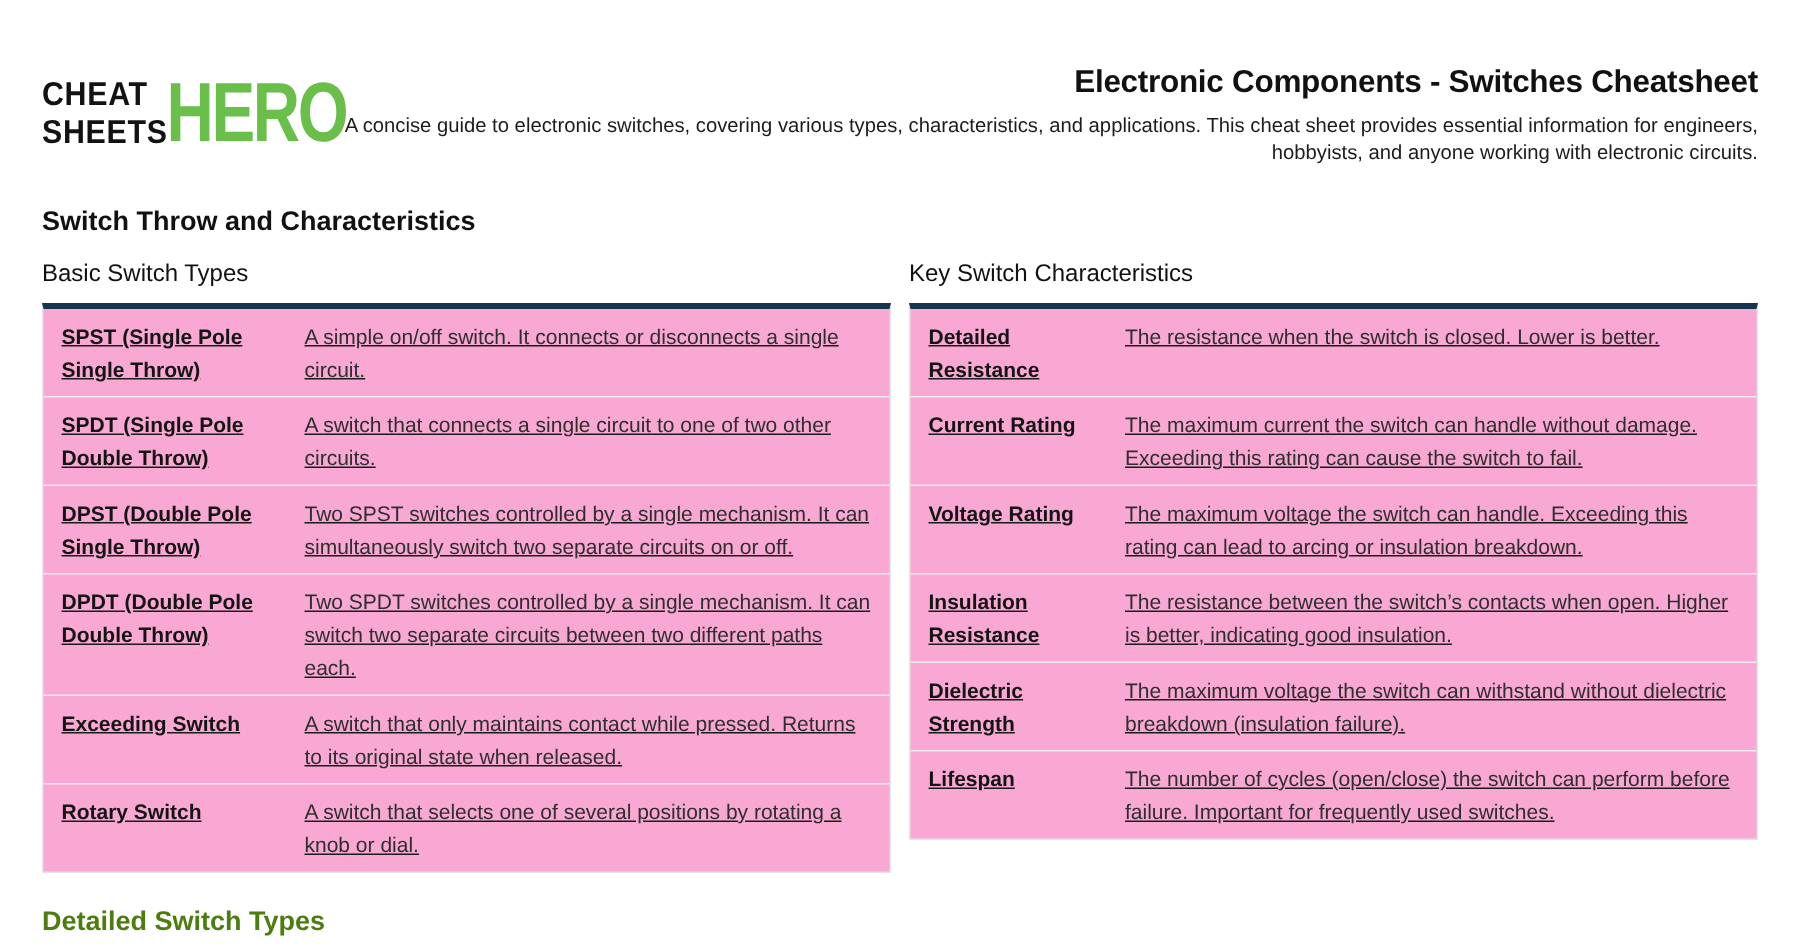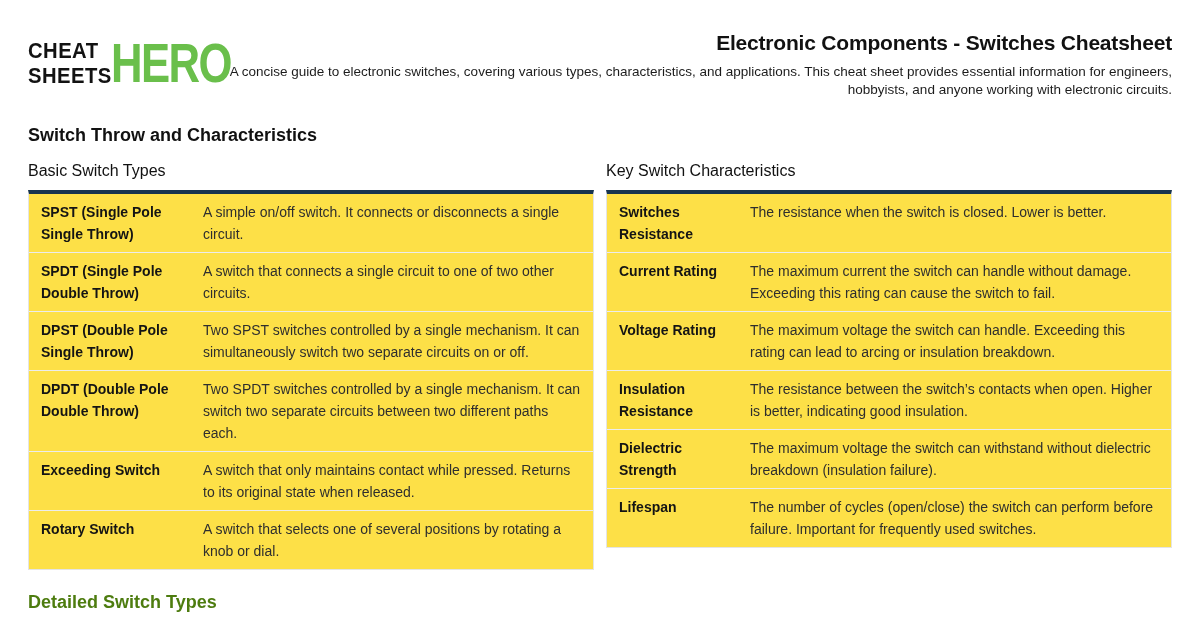--- a/index.html
+++ b/index.html
@@ -4,21 +4,21 @@
 <style>
   * { box-sizing: border-box; }
   html, body { margin: 0; padding: 0; }
   body {
     width: 1200px; height: 630px;
     background: #ffffff;
     font-family: "Liberation Sans", sans-serif;
     color: #1a1a1a;
     overflow: hidden;
   }
-  .page { padding: 30px 28px 0 28px; }
+  .page { padding: 42px 28px 0 28px; }
 
   
   .header { display: flex; align-items: flex-start; gap: 16px; }
   .logo { width: 168px; flex-shrink: 0; display: flex; align-items: center; margin-top: 8px; }
   .logo-stack {
     display: flex; flex-direction: column;
     font-weight: bold; font-size: 22px; line-height: 25px;
     letter-spacing: 0.5px; color: #121212;
     transform: scaleX(0.92); transform-origin: left center;
     white-space: nowrap;
@@ -51,21 +51,22 @@
     display: grid; grid-template-columns: 1fr 1fr; gap: 12px;
     margin-top: 15px; align-items: start;
   }
   .col-title {
     margin: 0 0 9px 0;
     font-size: 16px; line-height: 20px; font-weight: normal; color: #111111;
   }
   .card {
     border: 1px solid #e4e4e4;
     border-top: 4px solid #17344f;
-    background: #fde047;
+    background: #f9a8d4;
+    text-decoration: underline;
   }
   .trow {
     display: grid; grid-template-columns: var(--termw) 1fr;
     border-bottom: 1px solid #ececec;
   }
   .trow:last-child { border-bottom: none; }
   .cell { padding: 7px 12px; font-size: 14px; line-height: 22px; }
   .term { font-weight: bold; color: #141414; }
   .def { color: #2e2e2e; }
   .card-basic { --termw: 162px; }
@@ -126,21 +127,21 @@
           <div class="cell term">Rotary Switch</div>
           <div class="cell def">A switch that selects one of several positions by rotating a knob or dial.</div>
         </div>
       </div>
     </div>
 
     <div class="col">
       <h3 class="col-title">Key Switch Characteristics</h3>
       <div class="card card-key">
         <div class="trow">
-          <div class="cell term">Switches Resistance</div>
+          <div class="cell term">Detailed Resistance</div>
           <div class="cell def">The resistance when the switch is closed. Lower is better.</div>
         </div>
         <div class="trow">
           <div class="cell term">Current Rating</div>
           <div class="cell def">The maximum current the switch can handle without damage. Exceeding this rating can cause the switch to fail.</div>
         </div>
         <div class="trow">
           <div class="cell term">Voltage Rating</div>
           <div class="cell def">The maximum voltage the switch can handle. Exceeding this rating can lead to arcing or insulation breakdown.</div>
         </div>

